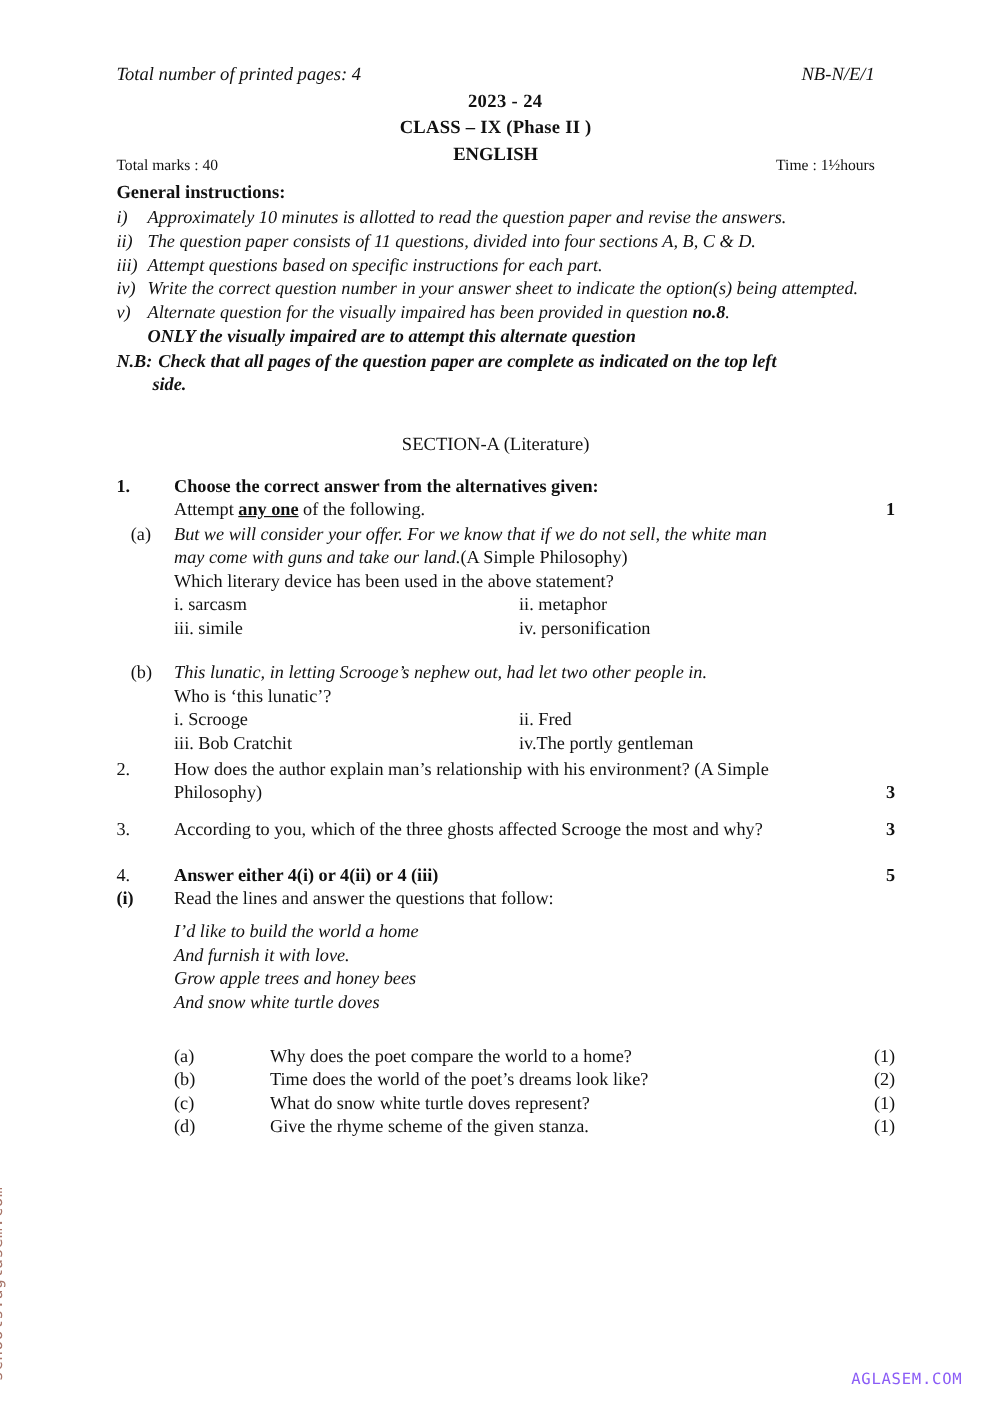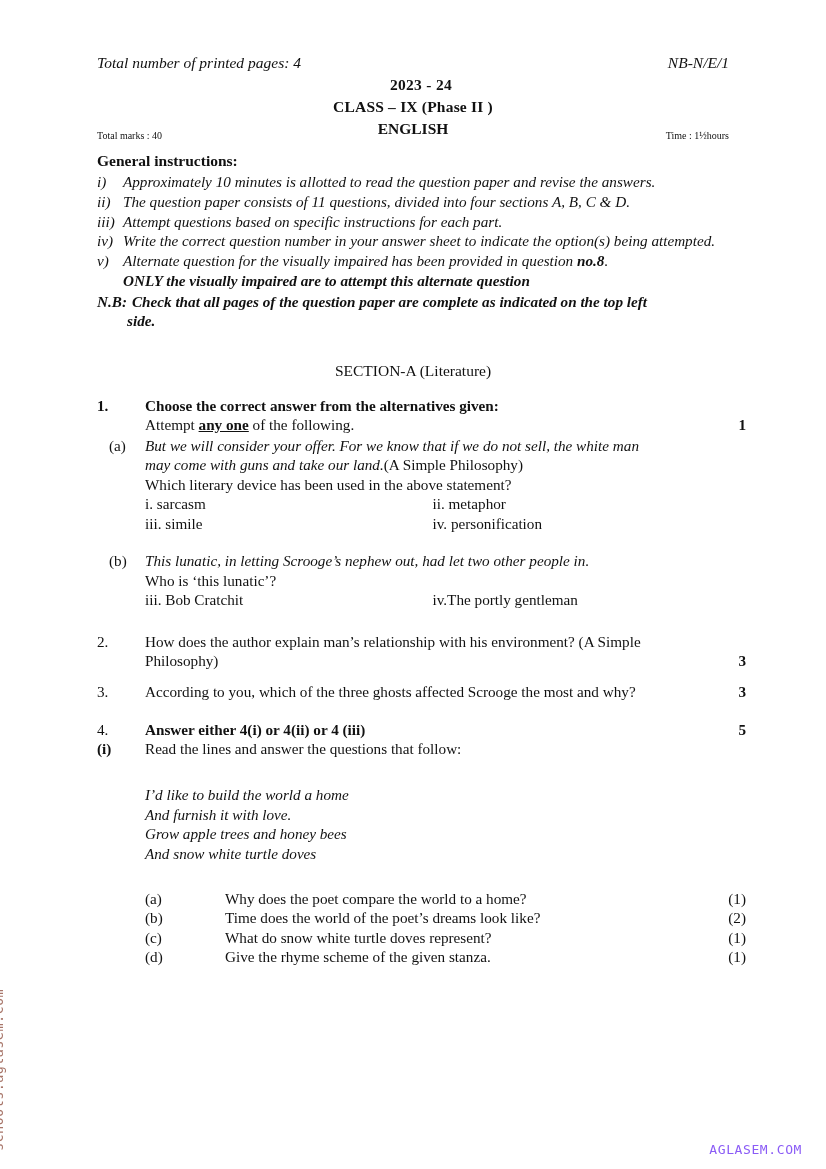--- a/index.html
+++ b/index.html
@@ -54,21 +54,21 @@
   .title-block .t-class { letter-spacing: .2px; }
 
   .marks-row {
     position: absolute;
     left: 97px;
     right: 97px;
     top: 130px;
     display: flex;
     justify-content: space-between;
     align-items: baseline;
-    font-size: 10px;
+    font-size: 13px;
   }
 
   
   .instr-head {
     position: absolute;
     left: 97px;
     top: 152px;
     font-weight: bold;
     font-size: 15.5px;
   }
@@ -277,20 +277,24 @@
       </span>
       <span class="q-marks"></span>
     </div>
 
     <div class="q-row" style="margin-top:18px;">
       <span class="q-num indent">(b)</span>
       <span class="q-text">
         <div class="i">This lunatic, in letting Scrooge’s nephew out, had let two other people in.</div>
         <div>Who is ‘this lunatic’?</div>
         <div class="opts">
+          <span class="opt-col">i.  Scrooge</span>
+          <span class="opt-col">ii. Fred</span>
+        </div>
+        <div class="opts">
           <span class="opt-col">iii. Bob Cratchit</span>
           <span class="opt-col">iv.The portly gentleman</span>
         </div>
       </span>
       <span class="q-marks"></span>
     </div>
   </div>
 
   <div class="q" style="top:632px;">
     <div class="q-row">
@@ -316,21 +320,21 @@
       <span class="q-num">4.</span>
       <span class="q-text b">Answer either 4(i) or 4(ii) or 4 (iii)</span>
       <span class="q-marks">5</span>
     </div>
     <div class="q-row">
       <span class="q-num b">(i)</span>
       <span class="q-text">Read the lines and answer the questions that follow:</span>
       <span class="q-marks"></span>
     </div>
 
-    <div class="poem" style="margin-top:26px; margin-left:48px;">
+    <div class="poem" style="margin-top:8px; margin-left:48px;">
       <div>I’d like to build the world a home</div>
       <div>And furnish it with love.</div>
       <div>Grow apple trees and honey bees</div>
       <div>And snow white turtle doves</div>
     </div>
 
     <div style="margin-top:25px; margin-left:48px;">
       <div class="subq-row">
         <span class="subq-label">(a)</span>
         <span class="subq-text">Why does the poet compare the world to a home?</span>

